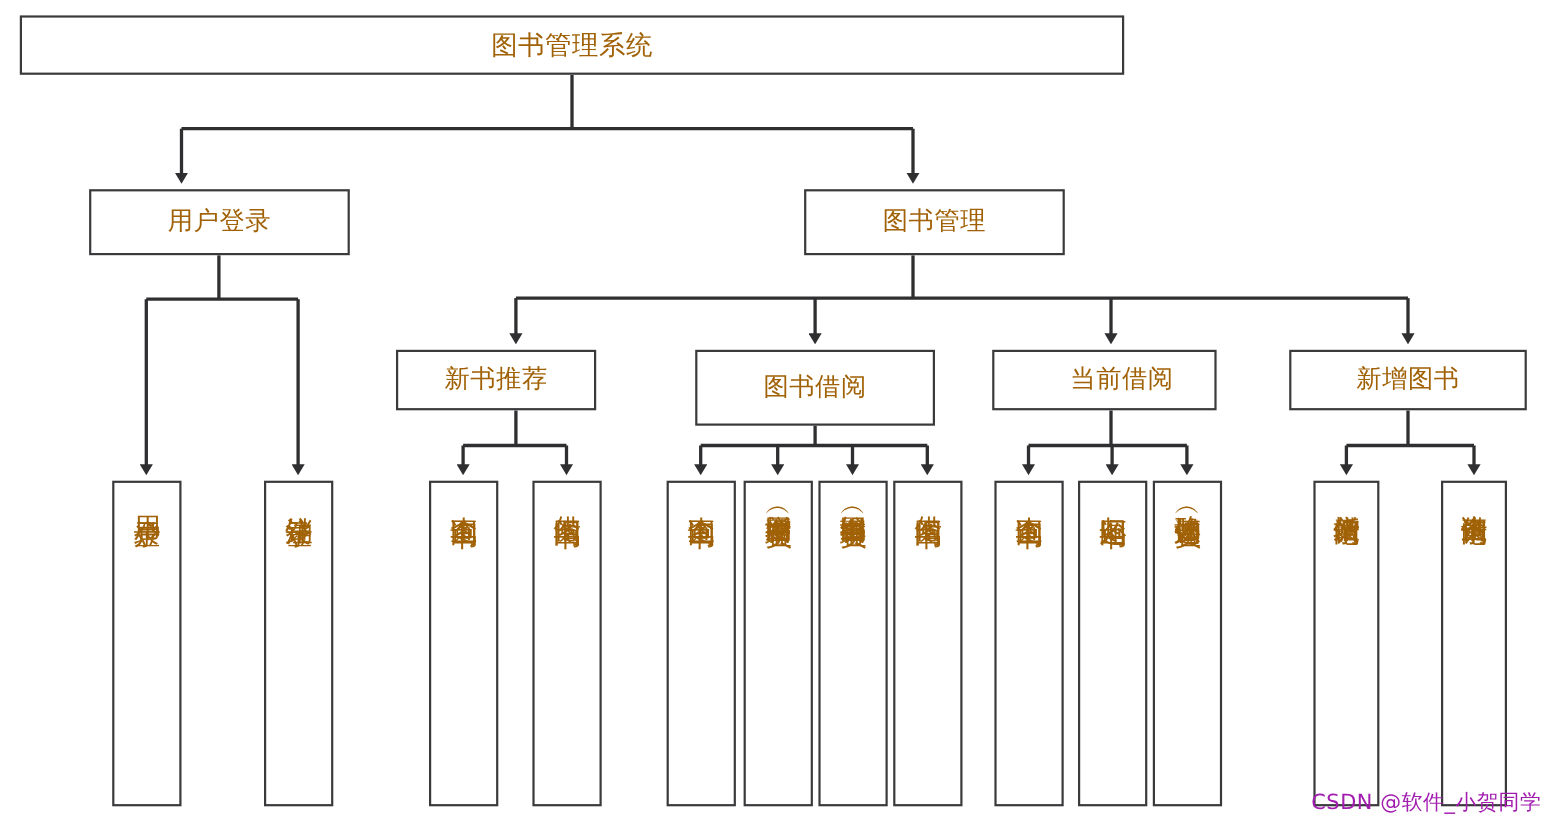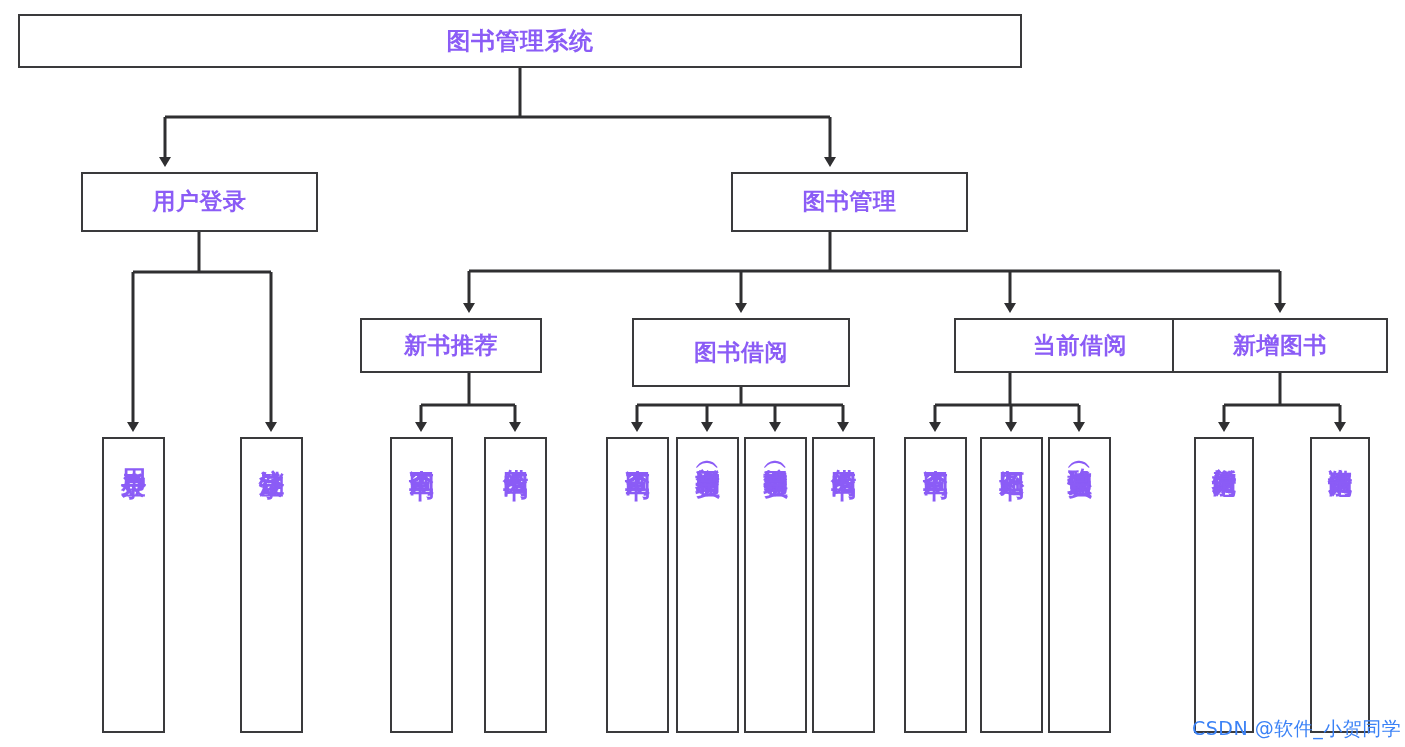--- a/index.html
+++ b/index.html
@@ -28,22 +28,21 @@
     pointer-events: none;
   }
   .node {
     position: absolute;
     box-sizing: border-box;
     border: 2px solid #3a3a3c;
     background: #ffffff;
     display: flex;
     align-items: center;
     justify-content: center;
-    color: #8b5cf6;
-    font-weight: bold;
+    color: #a16207;
   }
   .node-label {
     display: block;
     text-align: center;
     line-height: 1.18;
     white-space: pre;
   }
   .node.horizontal .node-label {
     font-size: 23px;
     letter-spacing: 0.5px;
@@ -63,21 +62,21 @@
     letter-spacing: 2px;
     white-space: nowrap;
   }
   .node.vertical.tall-text .node-label {
     font-size: 24px;
     letter-spacing: 1px;
   }
   .watermark {
     position: absolute;
     font-size: 19px;
-    color: #3b82f6;
+    color: #a21caf;
     white-space: nowrap;
     letter-spacing: 0.5px;
     user-select: none;
   }
 </style>
 </head>
 <body>
 
 <div id="diagram-root">
 
@@ -142,21 +141,21 @@
   <div class="node horizontal" style="left:711px; top:172px; width:237px; height:60px;margin-left:20px;">
     <span class="node-label">图书管理</span>
   </div>
 
   <div class="node horizontal" style="left:360px; top:318px; width:182px; height:55px;">
     <span class="node-label">新书推荐</span>
   </div>
   <div class="node horizontal" style="left:632px; top:318px; width:218px; height:69px;">
     <span class="node-label">图书借阅</span>
   </div>
-  <div class="node horizontal" style="left:954px; top:318px; width:220px; height:55px;padding-left:32px;">
+  <div class="node horizontal" style="left:902px; top:318px; width:204px; height:55px;padding-left:32px;">
     <span class="node-label">当前借阅</span>
   </div>
   <div class="node horizontal" style="left:1172px; top:318px; width:216px; height:55px;">
     <span class="node-label">新增图书</span>
   </div>
 
   <div class="node vertical" style="left:102px; top:437px; width:63px; height:296px;">
     <span class="node-label">用户登录</span>
   </div>
   <div class="node vertical" style="left:240px; top:437px; width:63px; height:296px;">

